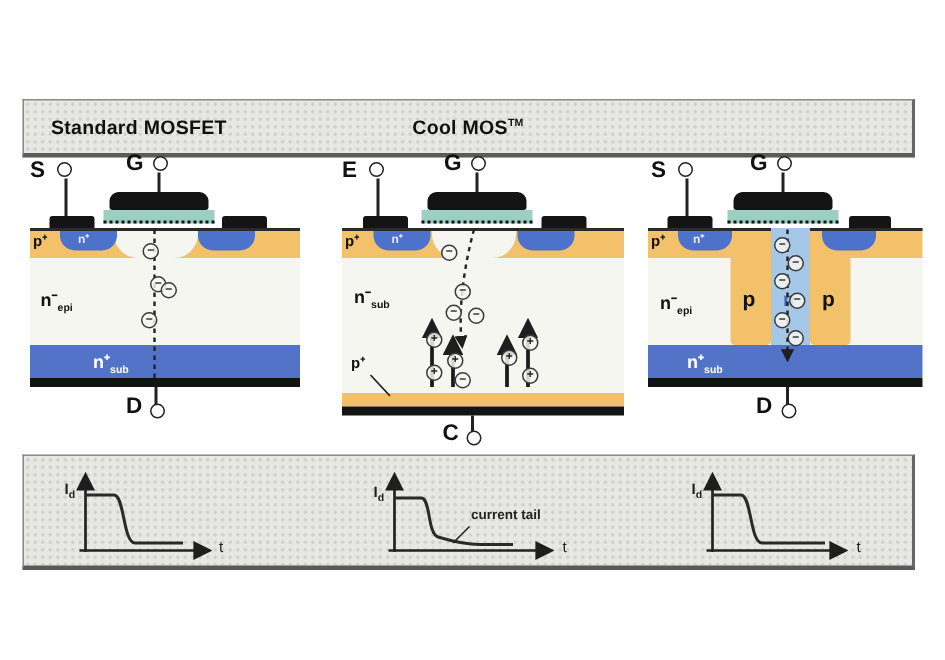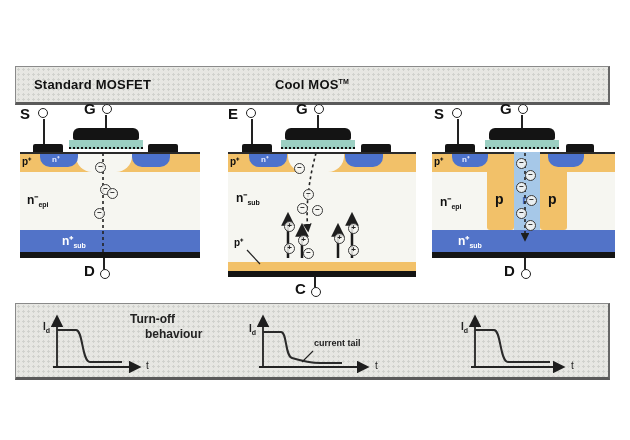--- a/index.html
+++ b/index.html
@@ -141,24 +141,20 @@
     <span class="rl" style="left:116px;top:92px;font-size:14px;">p</span>
     <div class="layer bluesub speckle-b" style="left:0;top:130px;width:183px;height:22px;"></div>
     <span class="rl rl-wh" style="left:26px;top:135px;"><span>n⁺</span><sub>sub</sub></span>
     <div class="contact" style="left:0;top:152px;width:183px;height:6px;border-radius:0;"></div>
     <div class="stem" style="left:92px;top:158px;height:13px;"></div>
     <span class="tlabel" style="left:72px;top:163px;">D</span>
     <span class="tcircle" style="left:89px;top:169px;"></span>
   </div>
 
   <div class="panel3d speckle" style="left:15px;top:303px;width:595px;height:77px;"></div>
-  <div class="gtitle abs" style="left:130px;top:312px;">
-    <span>Turn-off</span><br>
-    <span style="padding-left:15px;">behaviour</span>
-  </div>
 
   <span class="gylab abs" style="left:43px;top:322px;"><span>I</span><sub>d</sub></span>
   <span class="gxlab abs" style="left:146px;top:361px;">t</span>
   <span class="gylab abs" style="left:249px;top:324px;"><span>I</span><sub>d</sub></span>
   <span class="gxlab abs" style="left:375px;top:361px;">t</span>
   <span class="gann abs" style="left:314px;top:339px;">current tail</span>
   <span class="gylab abs" style="left:461px;top:322px;"><span>I</span><sub>d</sub></span>
   <span class="gxlab abs" style="left:571px;top:361px;">t</span>
 
   <svg class="overlay" width="630" height="440" viewBox="0 0 630 440">

